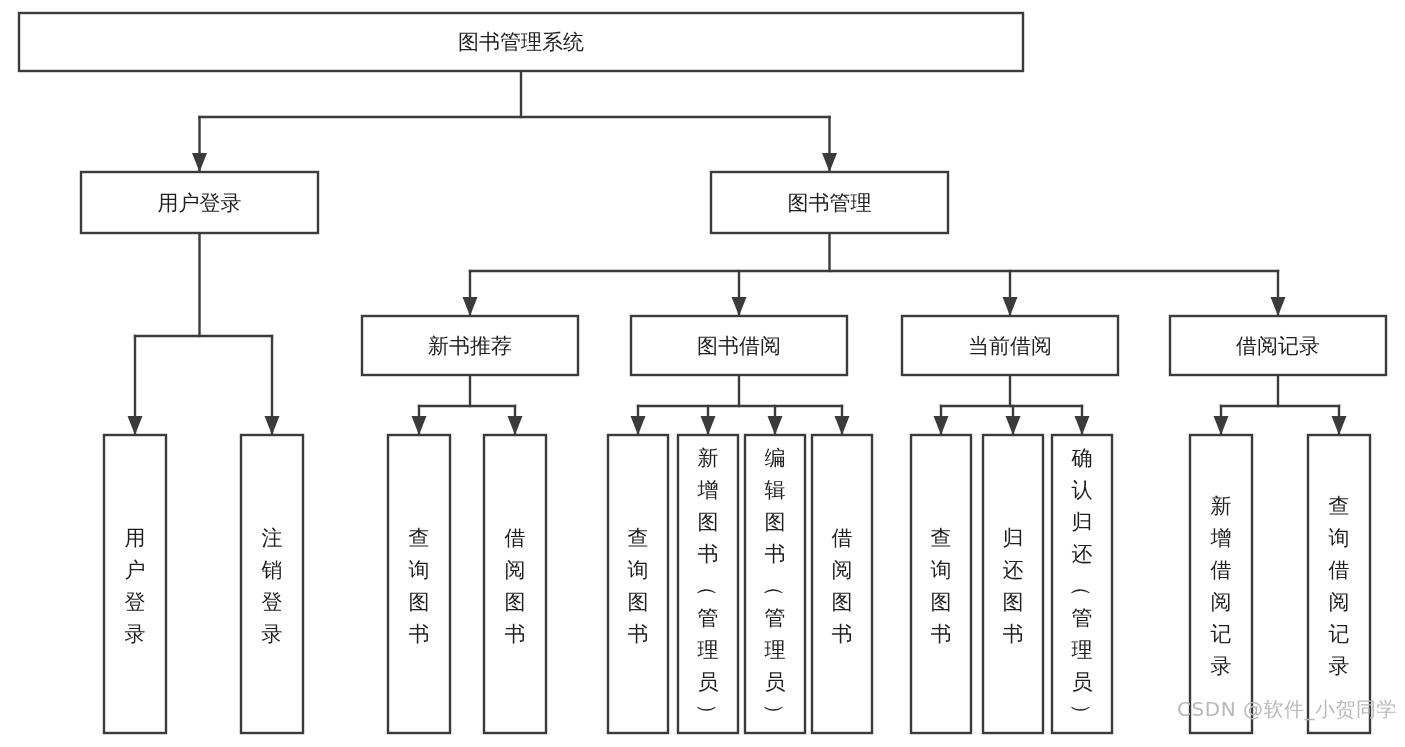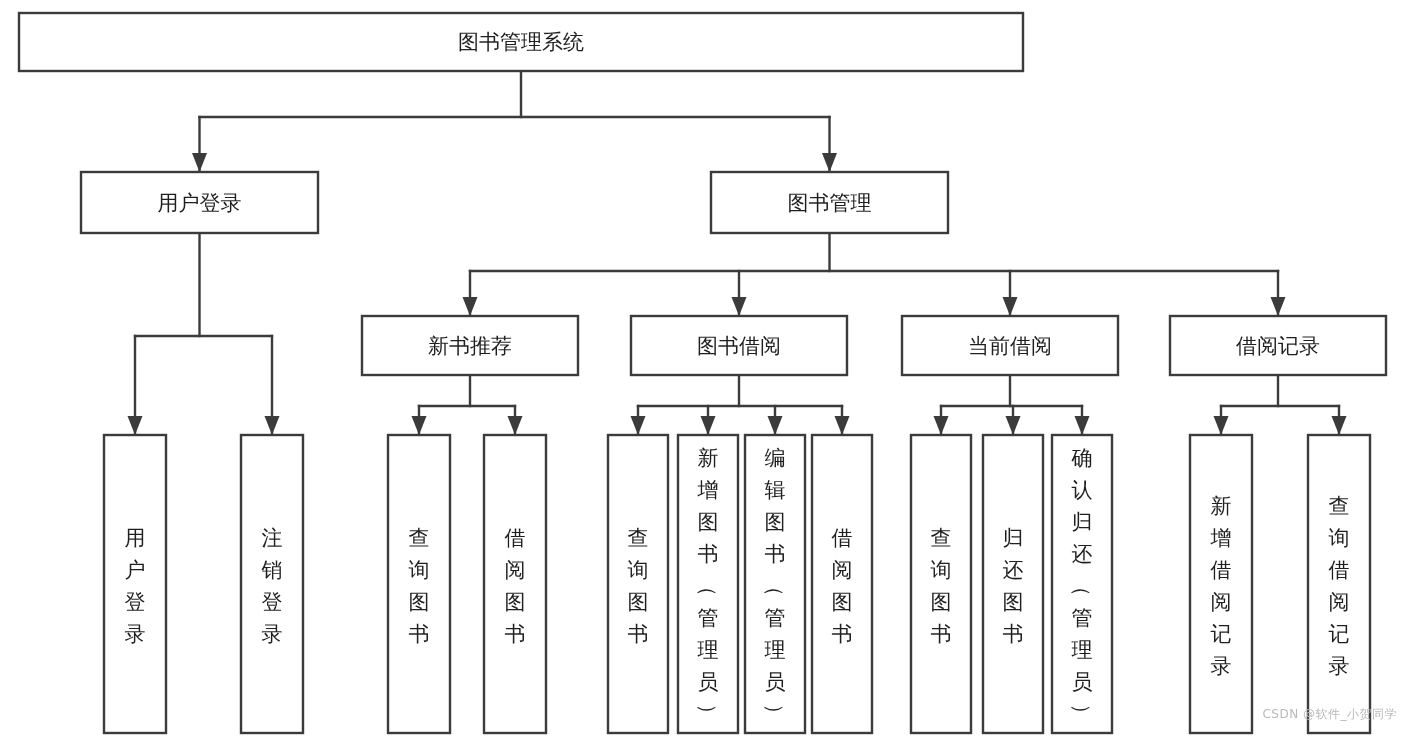--- a/index.html
+++ b/index.html
@@ -53,21 +53,21 @@
     fill: #1f1f1f;
     font-family: "DejaVu Sans", "Liberation Sans", sans-serif;
     font-size: 21px;
     text-anchor: middle;
   }
   .watermark {
     position: absolute;
     right: 8px;
     bottom: 6px;
     color: #b9b9b9;
-    font-size: 12px;
+    font-size: 20px;
     font-family: "DejaVu Sans", "Liberation Sans", sans-serif;
     letter-spacing: 0.5px;
     white-space: nowrap;
     user-select: none;
   }
 </style>
 </head>
 <body>
 
 <div id="diagram-root">

